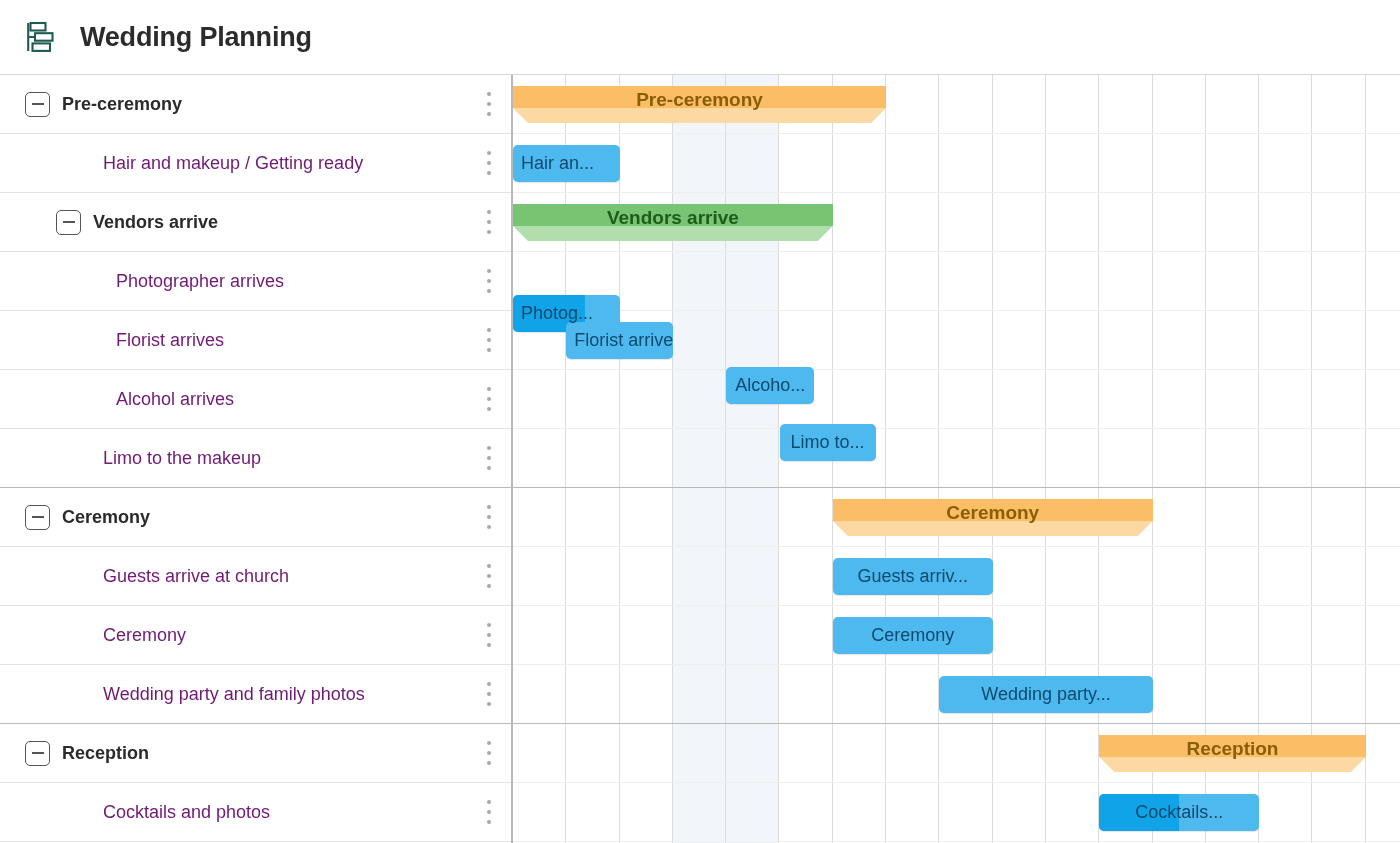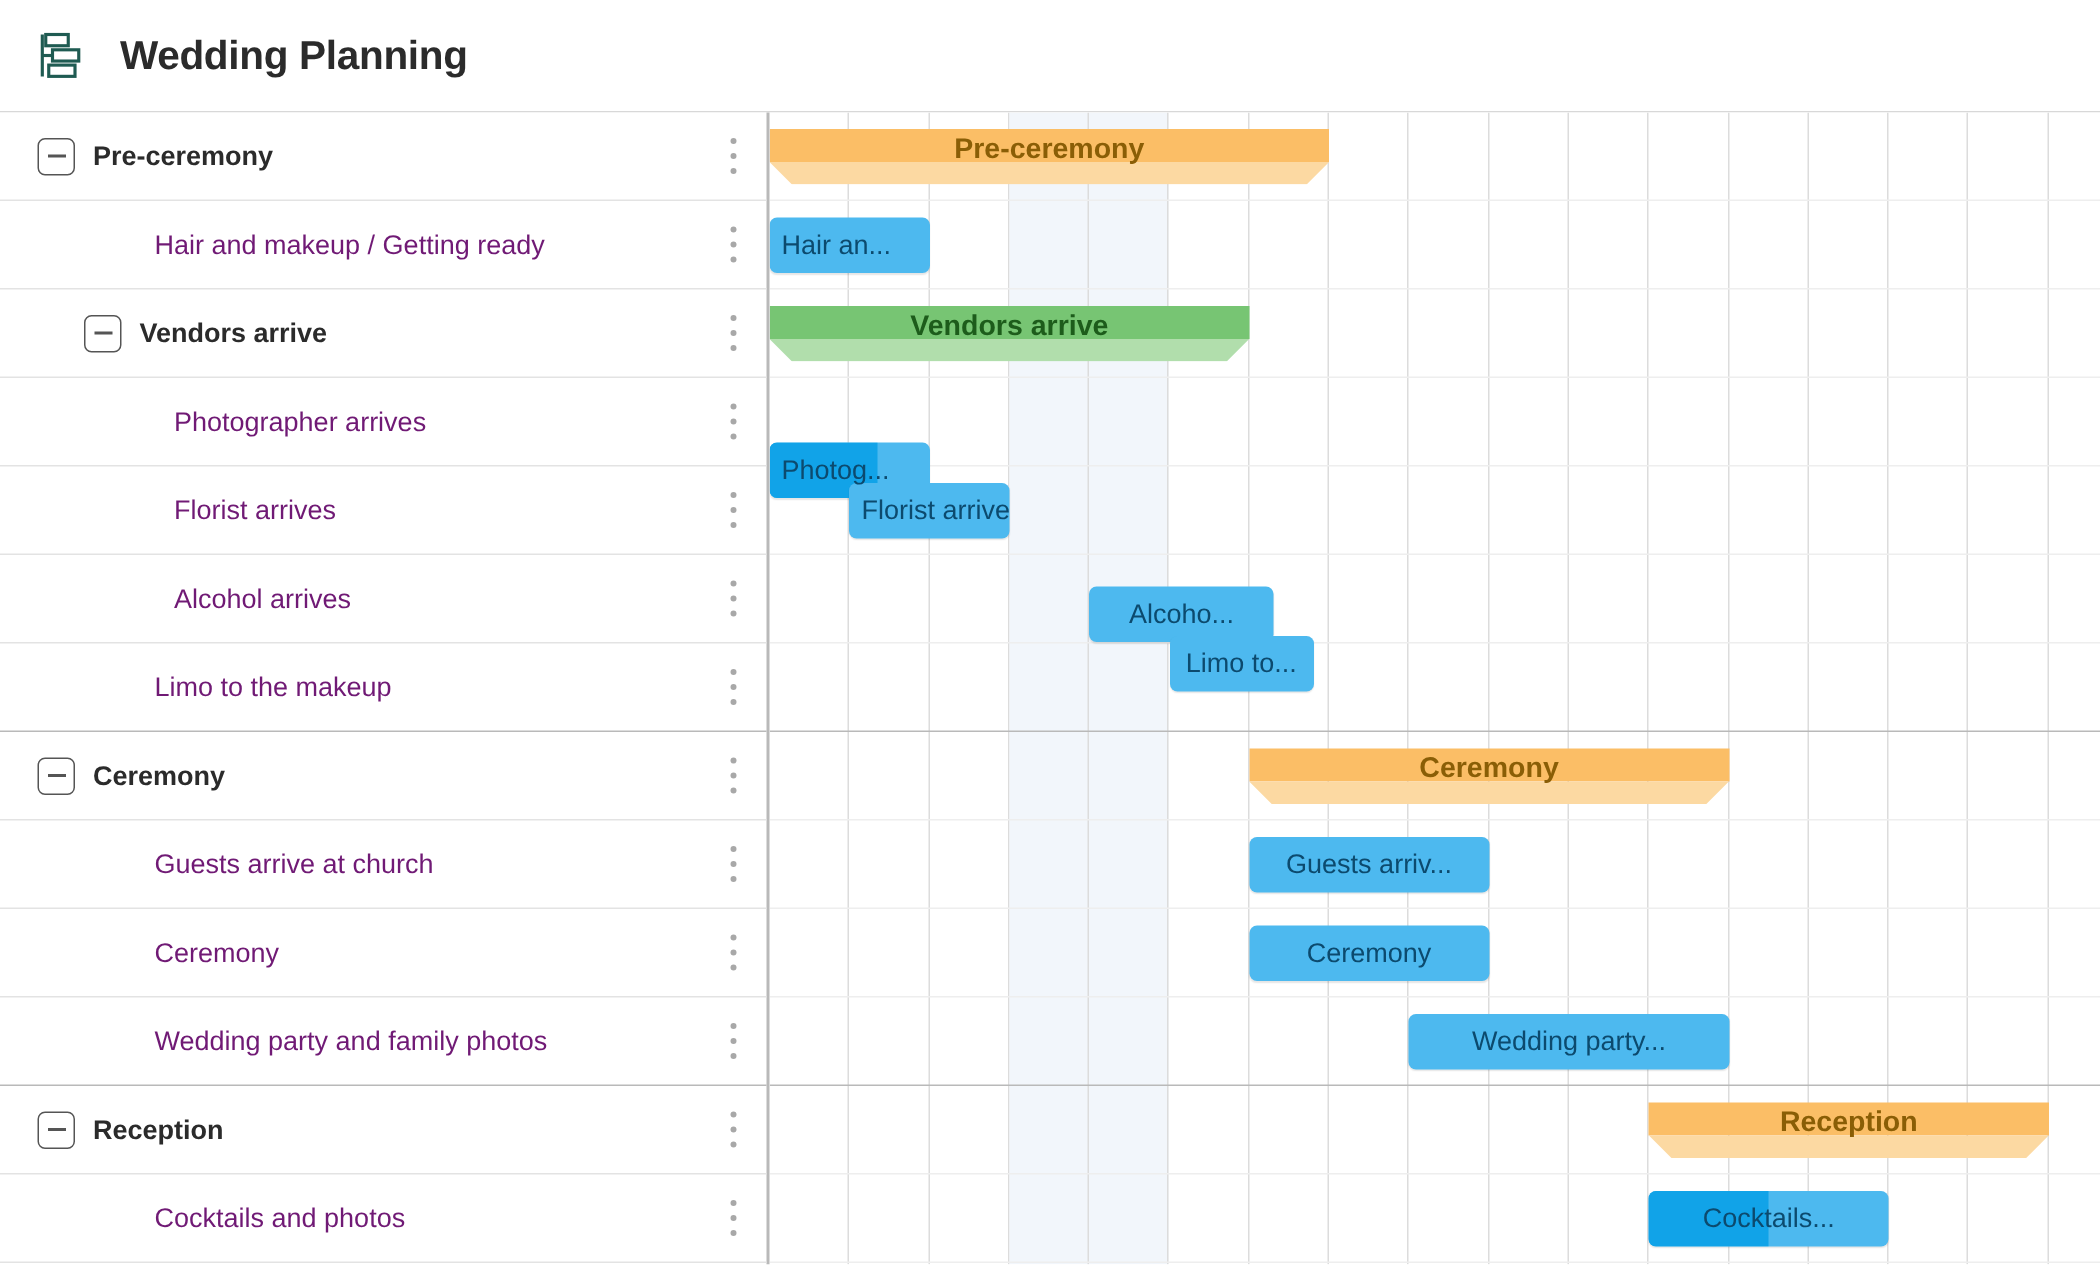--- a/index.html
+++ b/index.html
@@ -334,21 +334,21 @@
             <div class="stail" style="clip-path: polygon(0px 0px, 100% 0px, 304.8px 100%, 15px 100%);"></div>
             <div class="slabel">Vendors arrive</div>
           </div>
           <div class="bar task left" style="left: 0px; width: 106.6px; top: 188px; margin-top: 32px;">
             <div class="progress" style="width: 68%;"></div>
             <div class="tlabel">Photog...</div>
           </div>
           <div class="bar task" style="left: 53.3px; width: 106.6px; top: 247px;">
             <div class="tlabel">Florist arrives</div>
           </div>
-          <div class="bar task" style="left: 213.2px; width: 123px; top: 316px;">
+          <div class="bar task" style="left: 213.2px; width: 88px; top: 292px;">
             <div class="tlabel">Alcoho...</div>
           </div>
           <div class="bar task" style="left: 266.5px; width: 96px; top: 349px;">
             <div class="tlabel">Limo to...</div>
           </div>
           <div class="bar summary-bar sum-orange" style="left: 319.8px; width: 319.8px; top: 424px;">
             <div class="sbody"></div>
             <div class="stail" style="clip-path: polygon(0px 0px, 100% 0px, 304.8px 100%, 15px 100%);"></div>
             <div class="slabel">Ceremony</div>
           </div>

